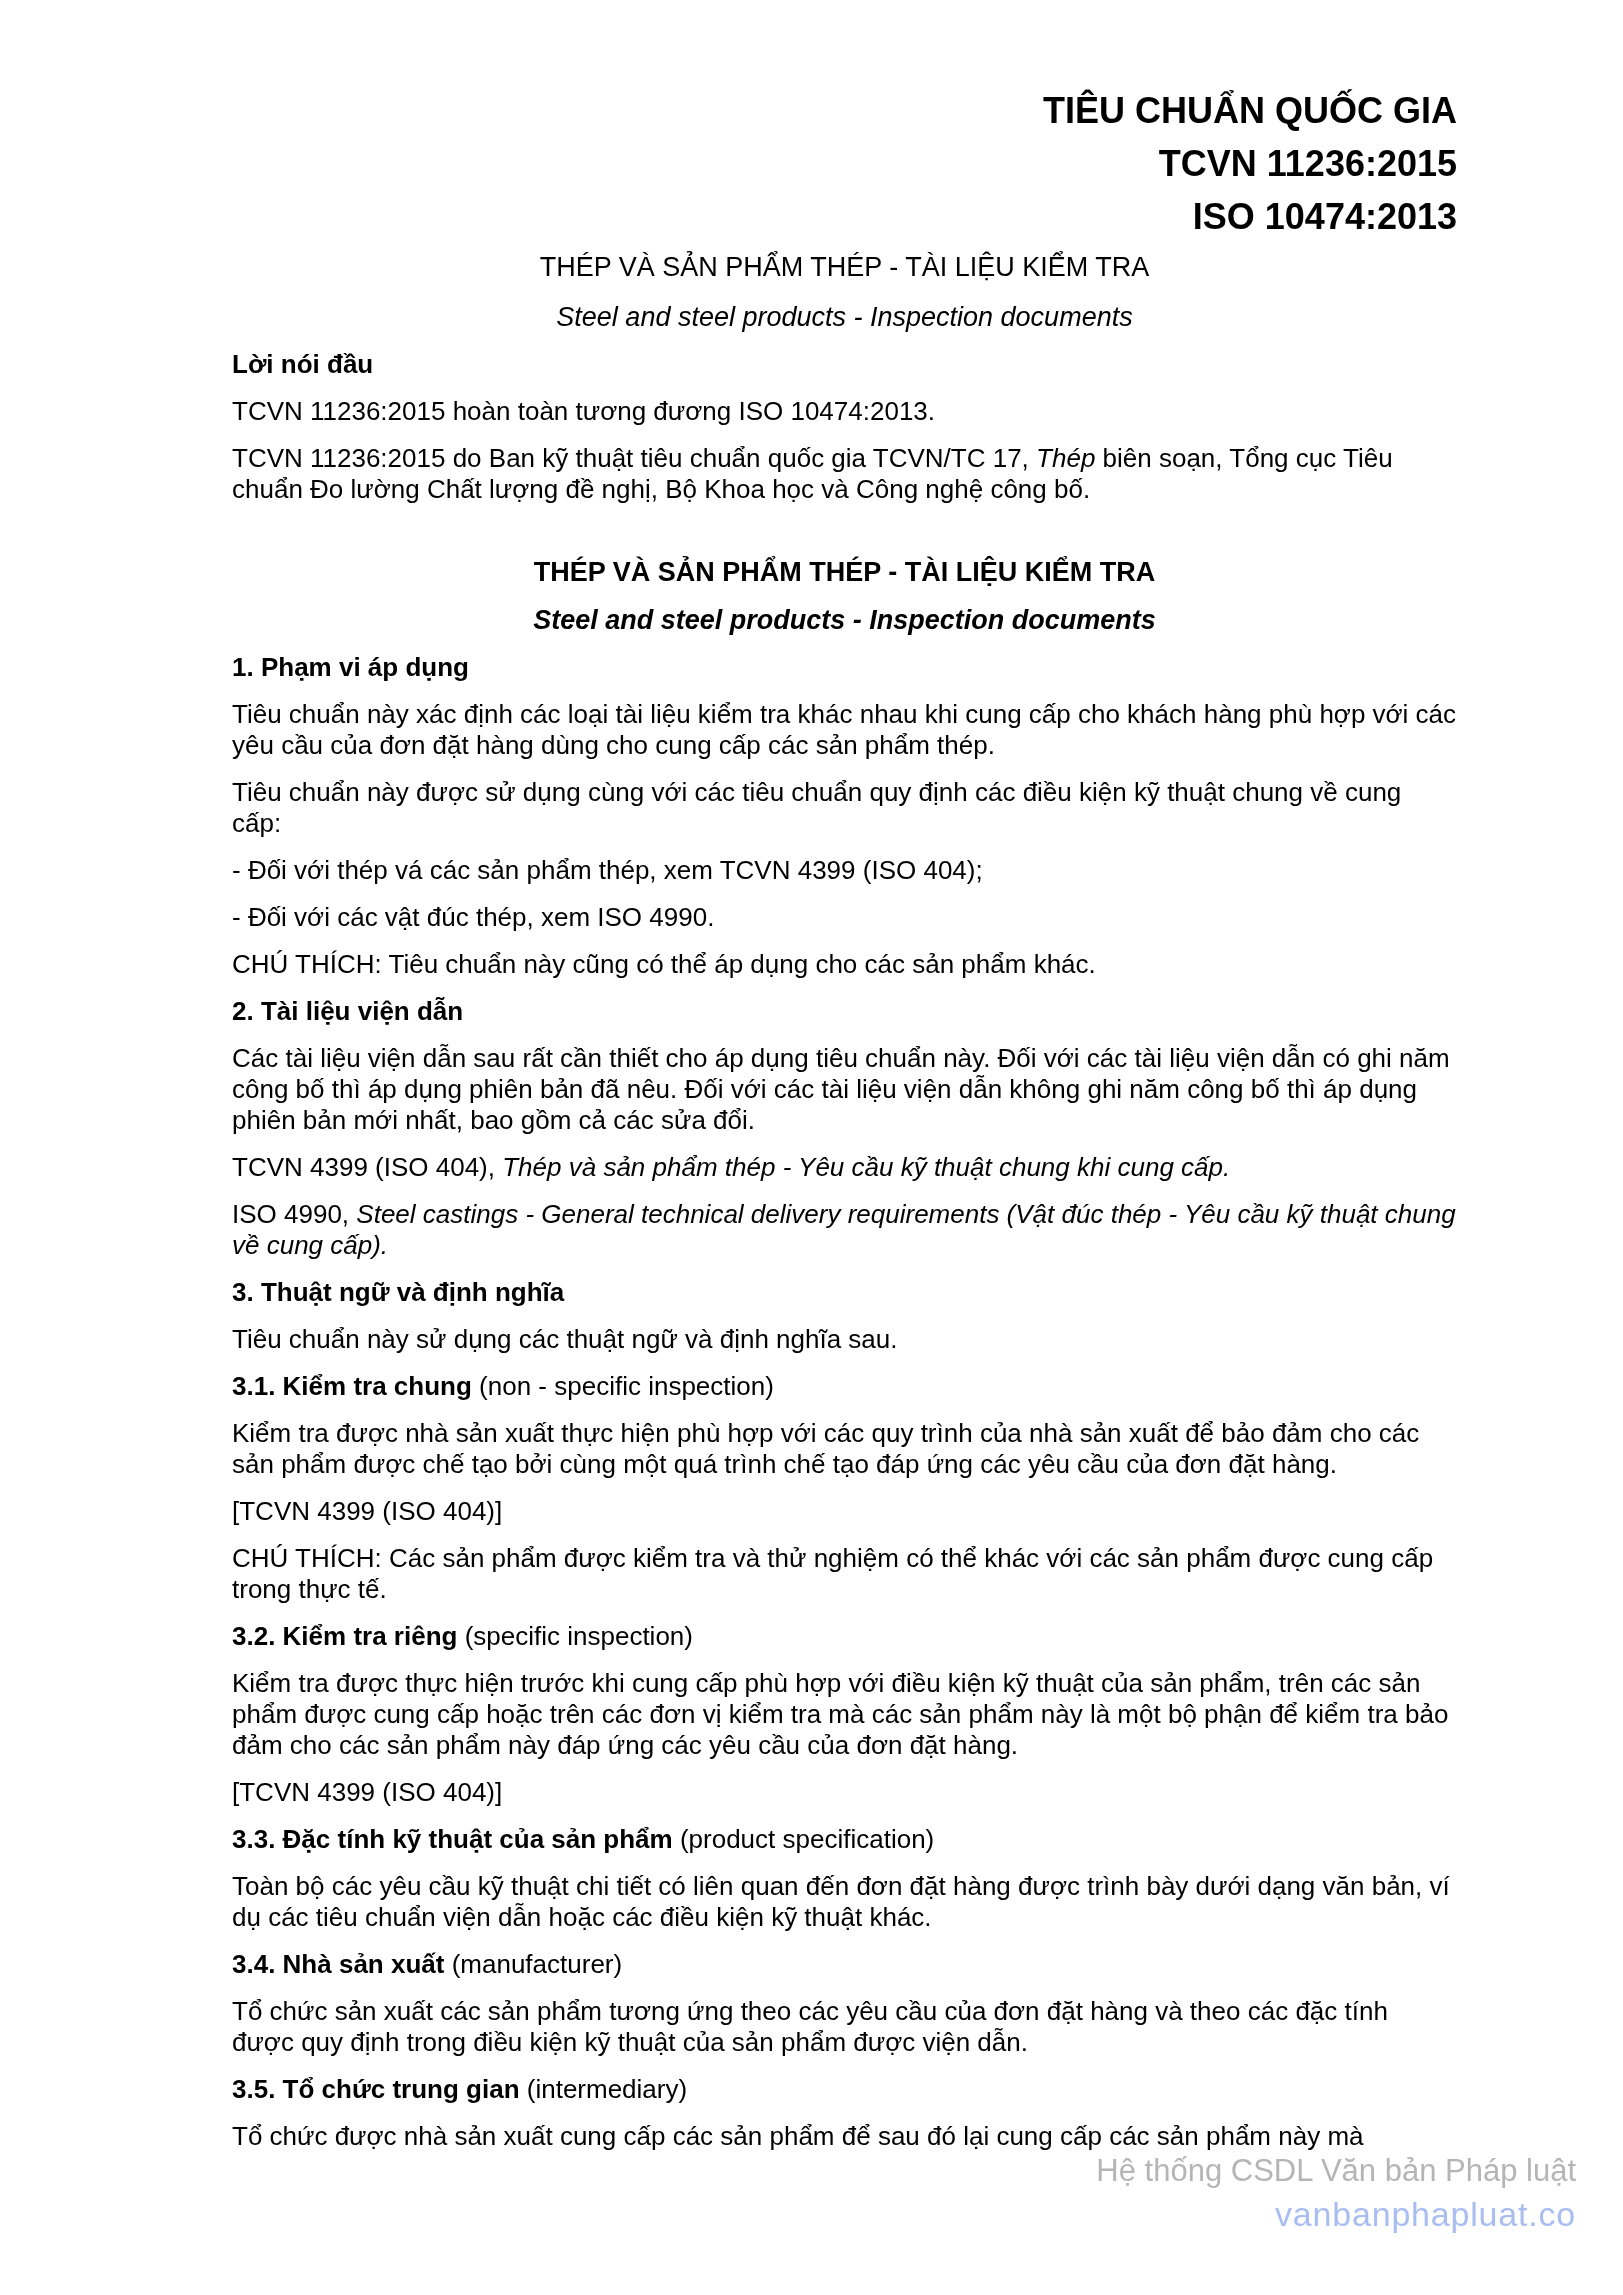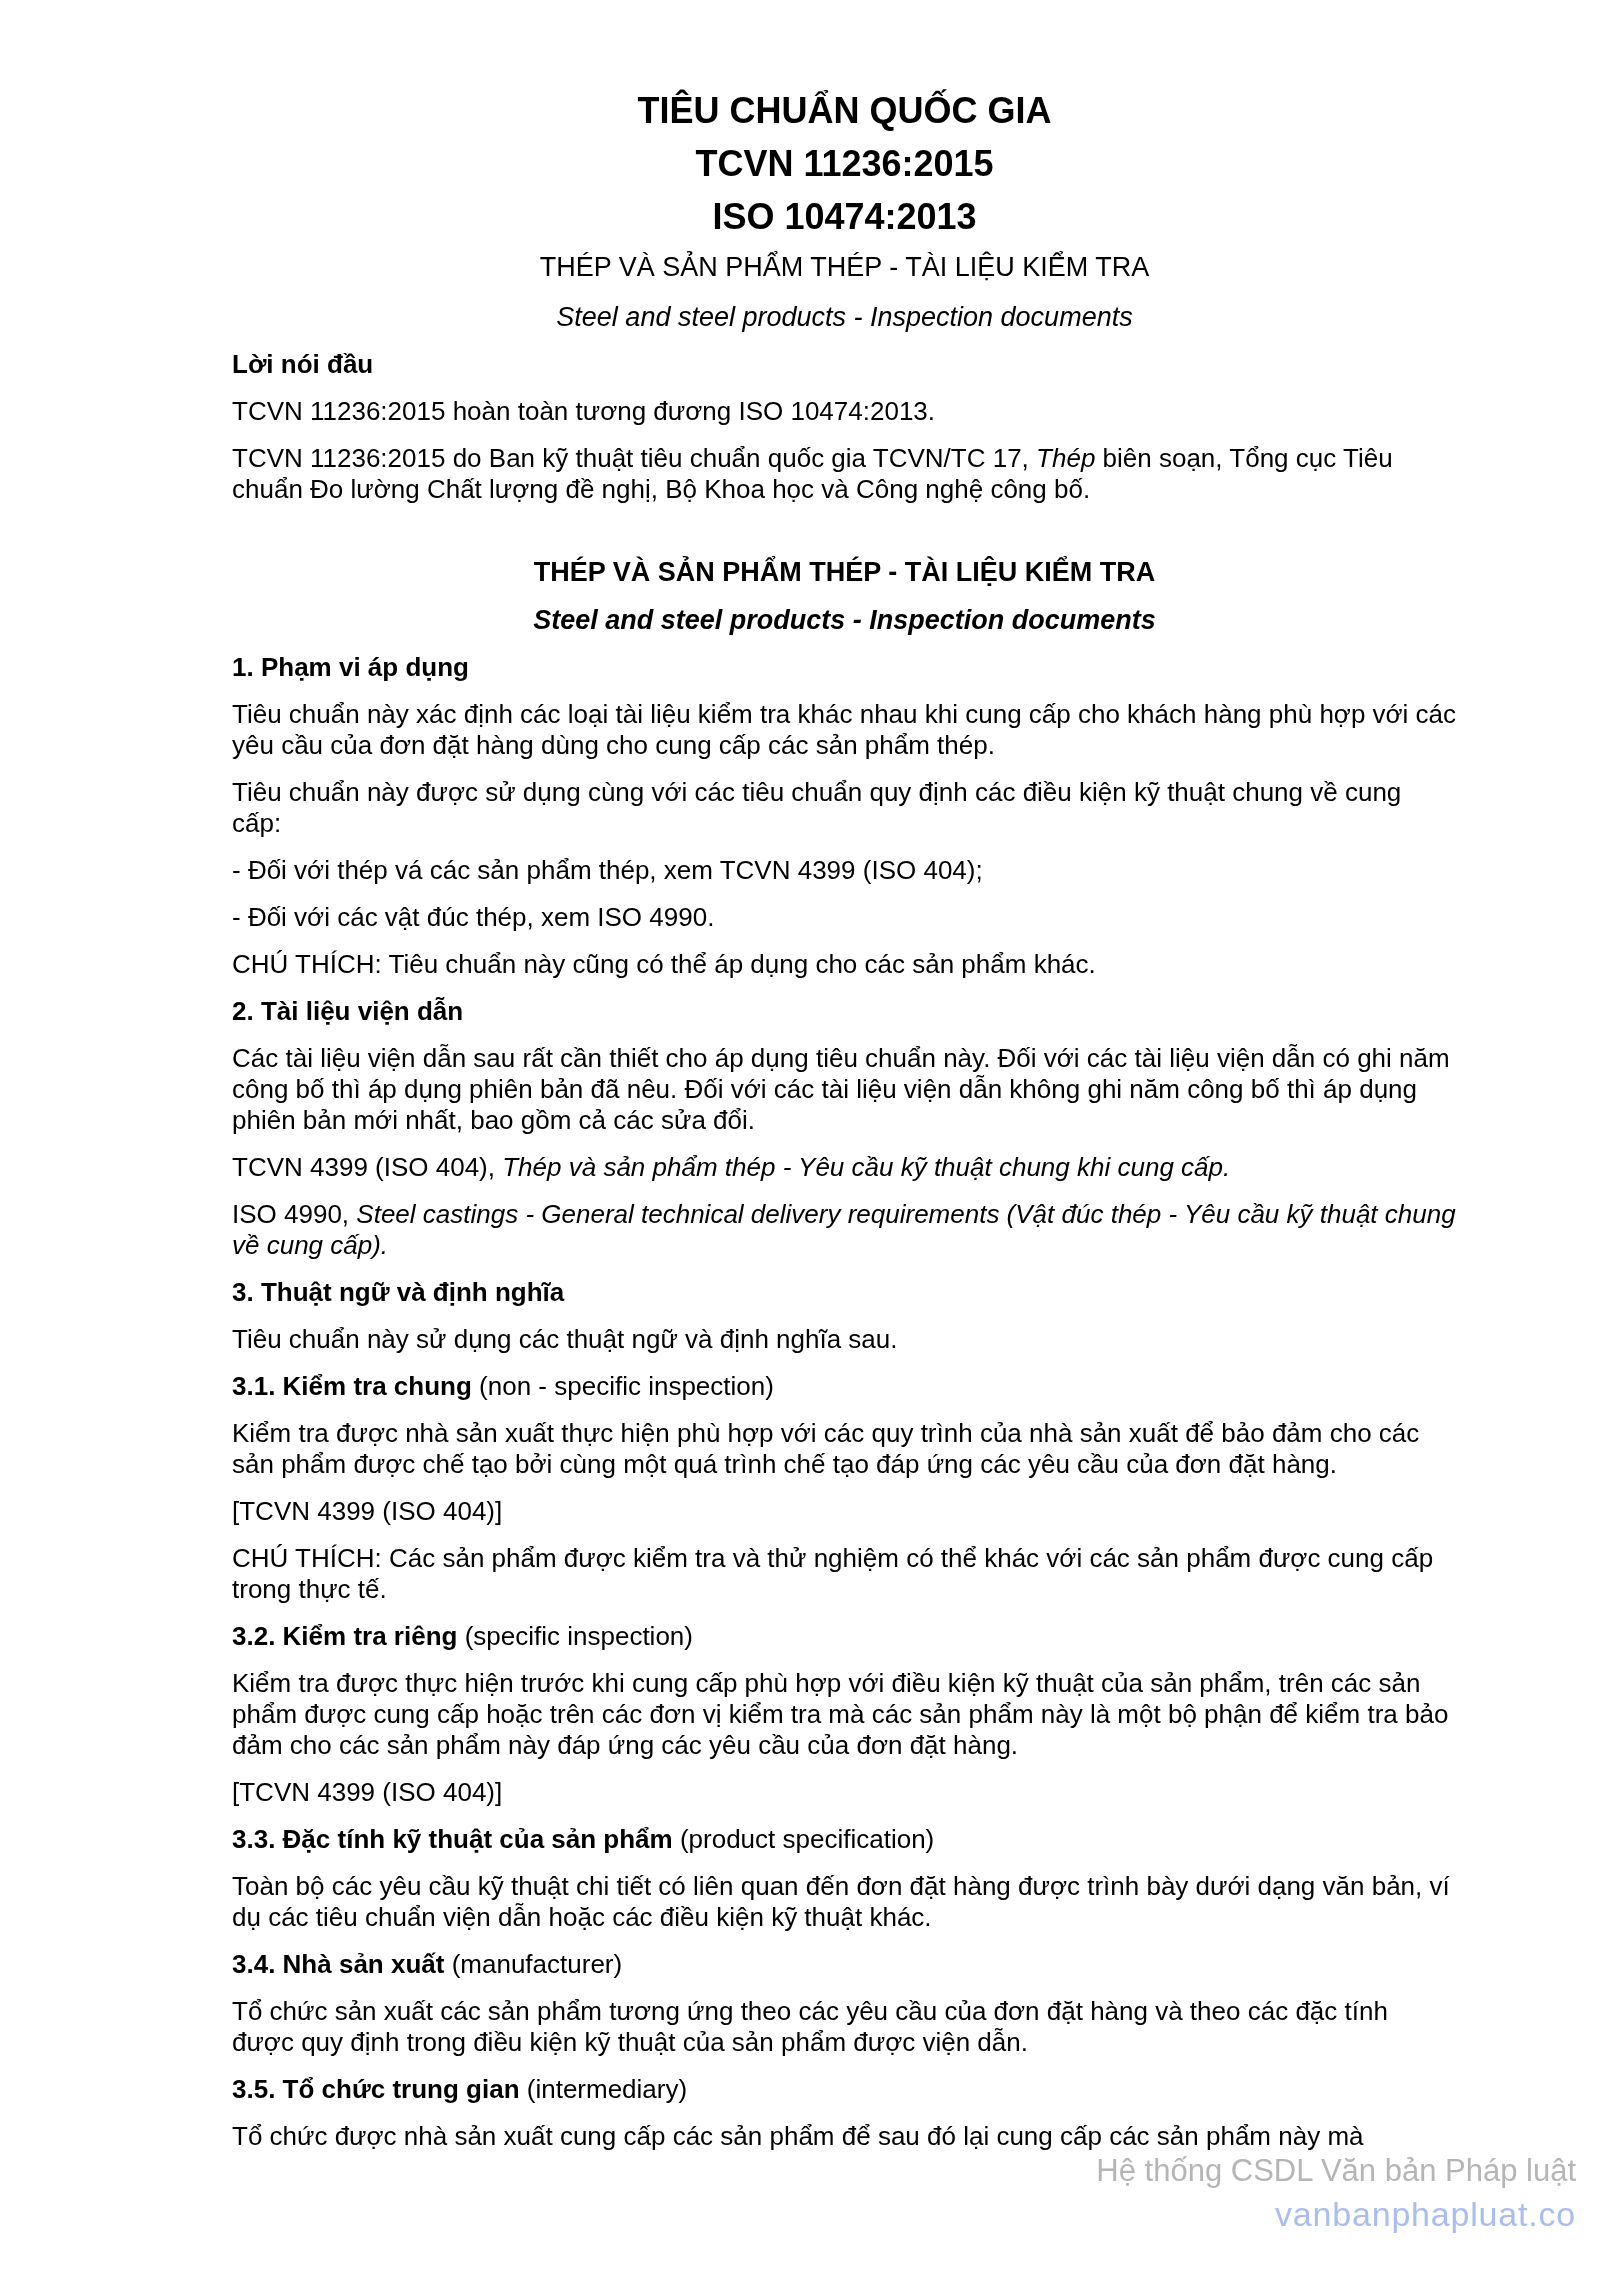--- a/index.html
+++ b/index.html
@@ -20,21 +20,21 @@
   .content {
     position: relative;
     z-index: 1;
     padding: 90px 166px 0 232px; 
   }
   
   .t-lg {
     font-size: 36px;
     line-height: 42px;
     font-weight: bold;
-    text-align: center;
+    text-align: right;
     margin: 0 0 11px 0;
   }
   .t-lg.t-last { margin-bottom: 12.7px; }
   
   .t-caps {
     font-size: 27px;
     line-height: 32px;
     font-weight: normal;
     text-align: center;
     margin: 0 0 18px 0;

